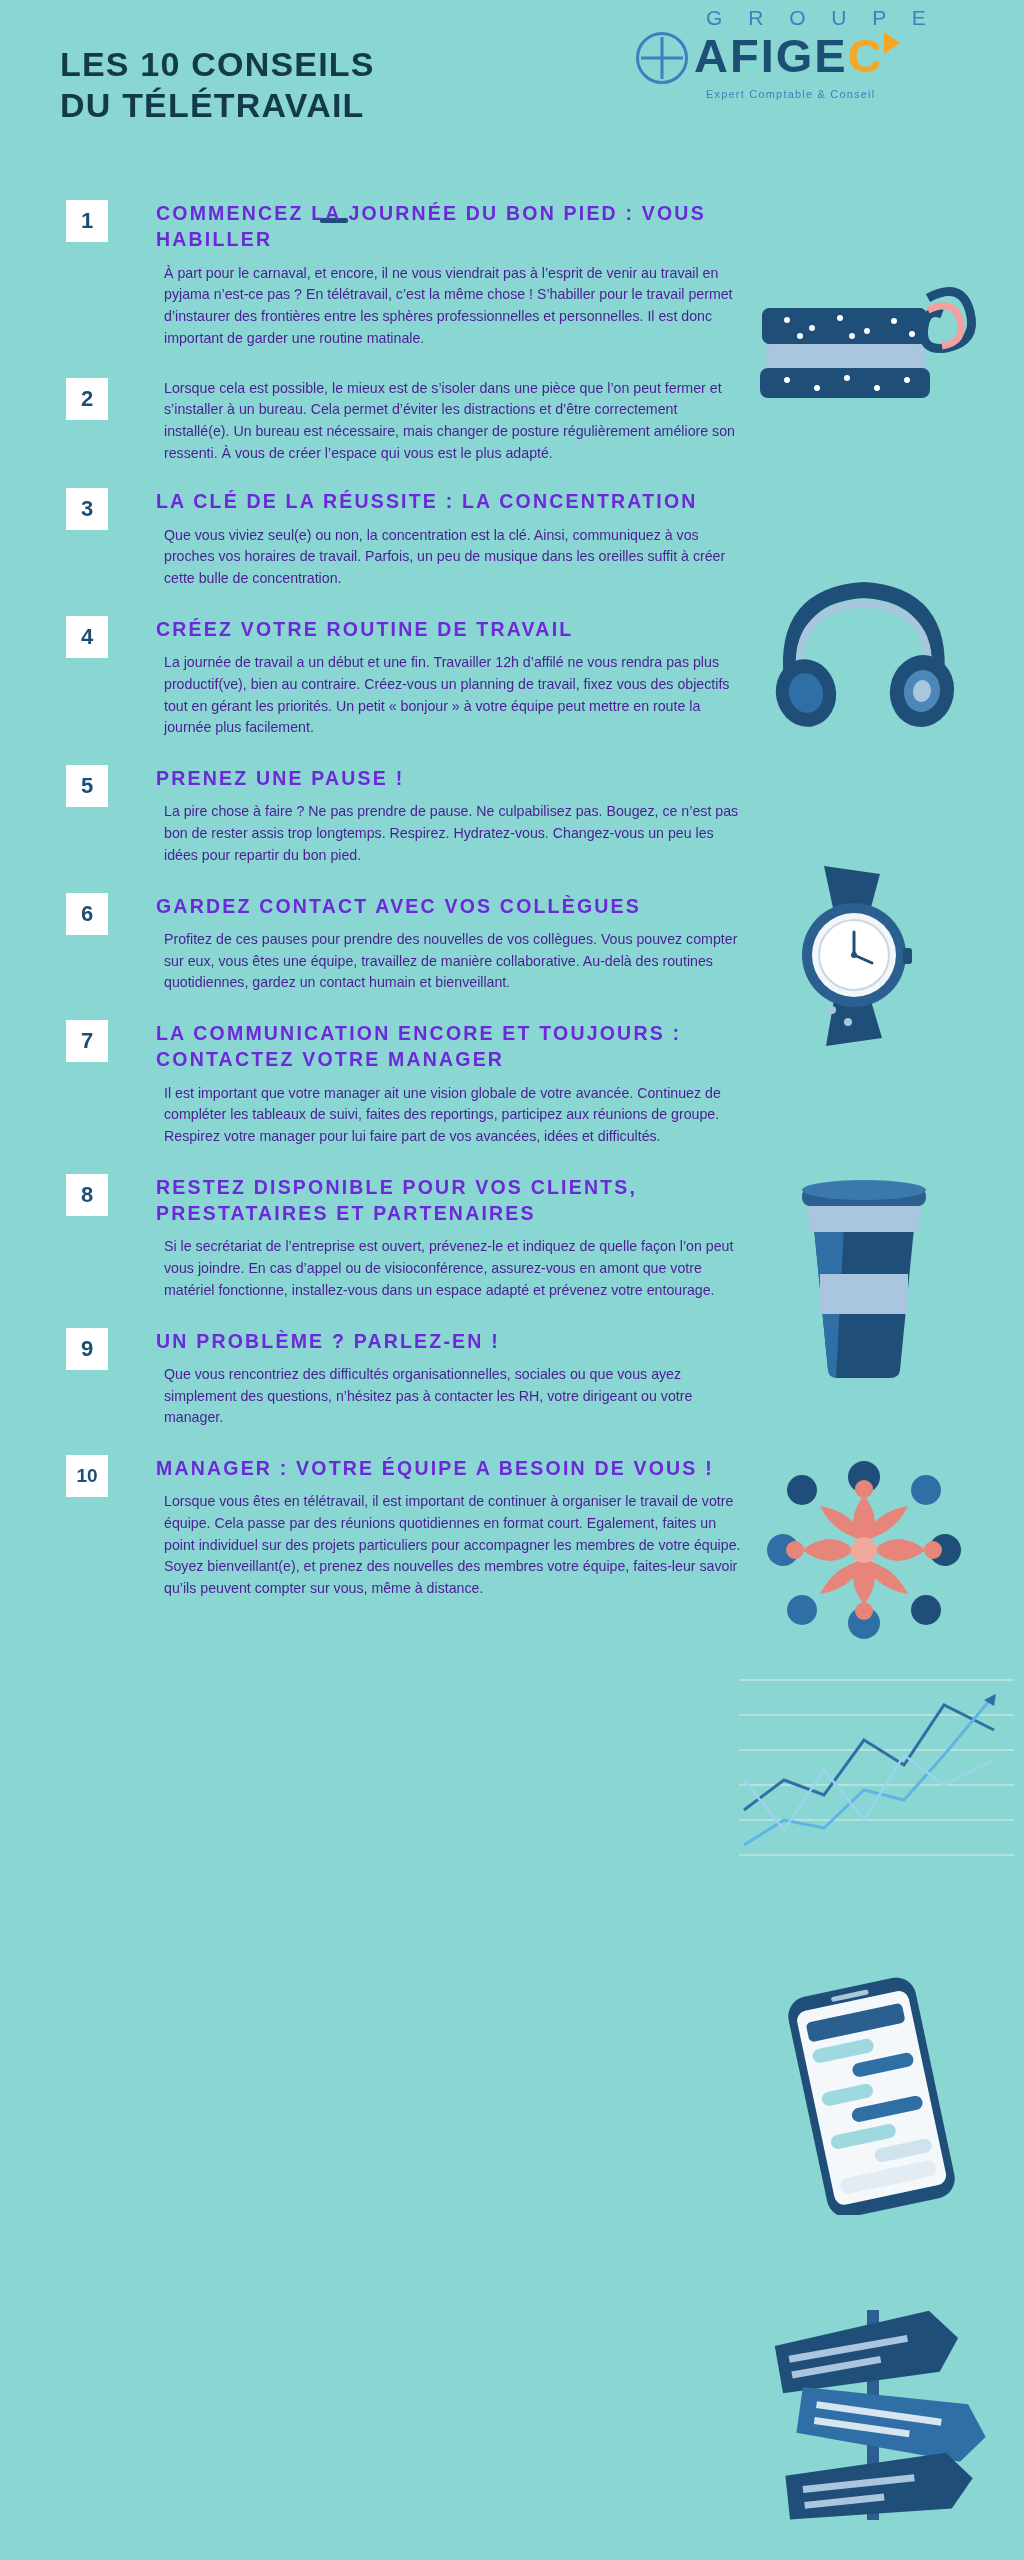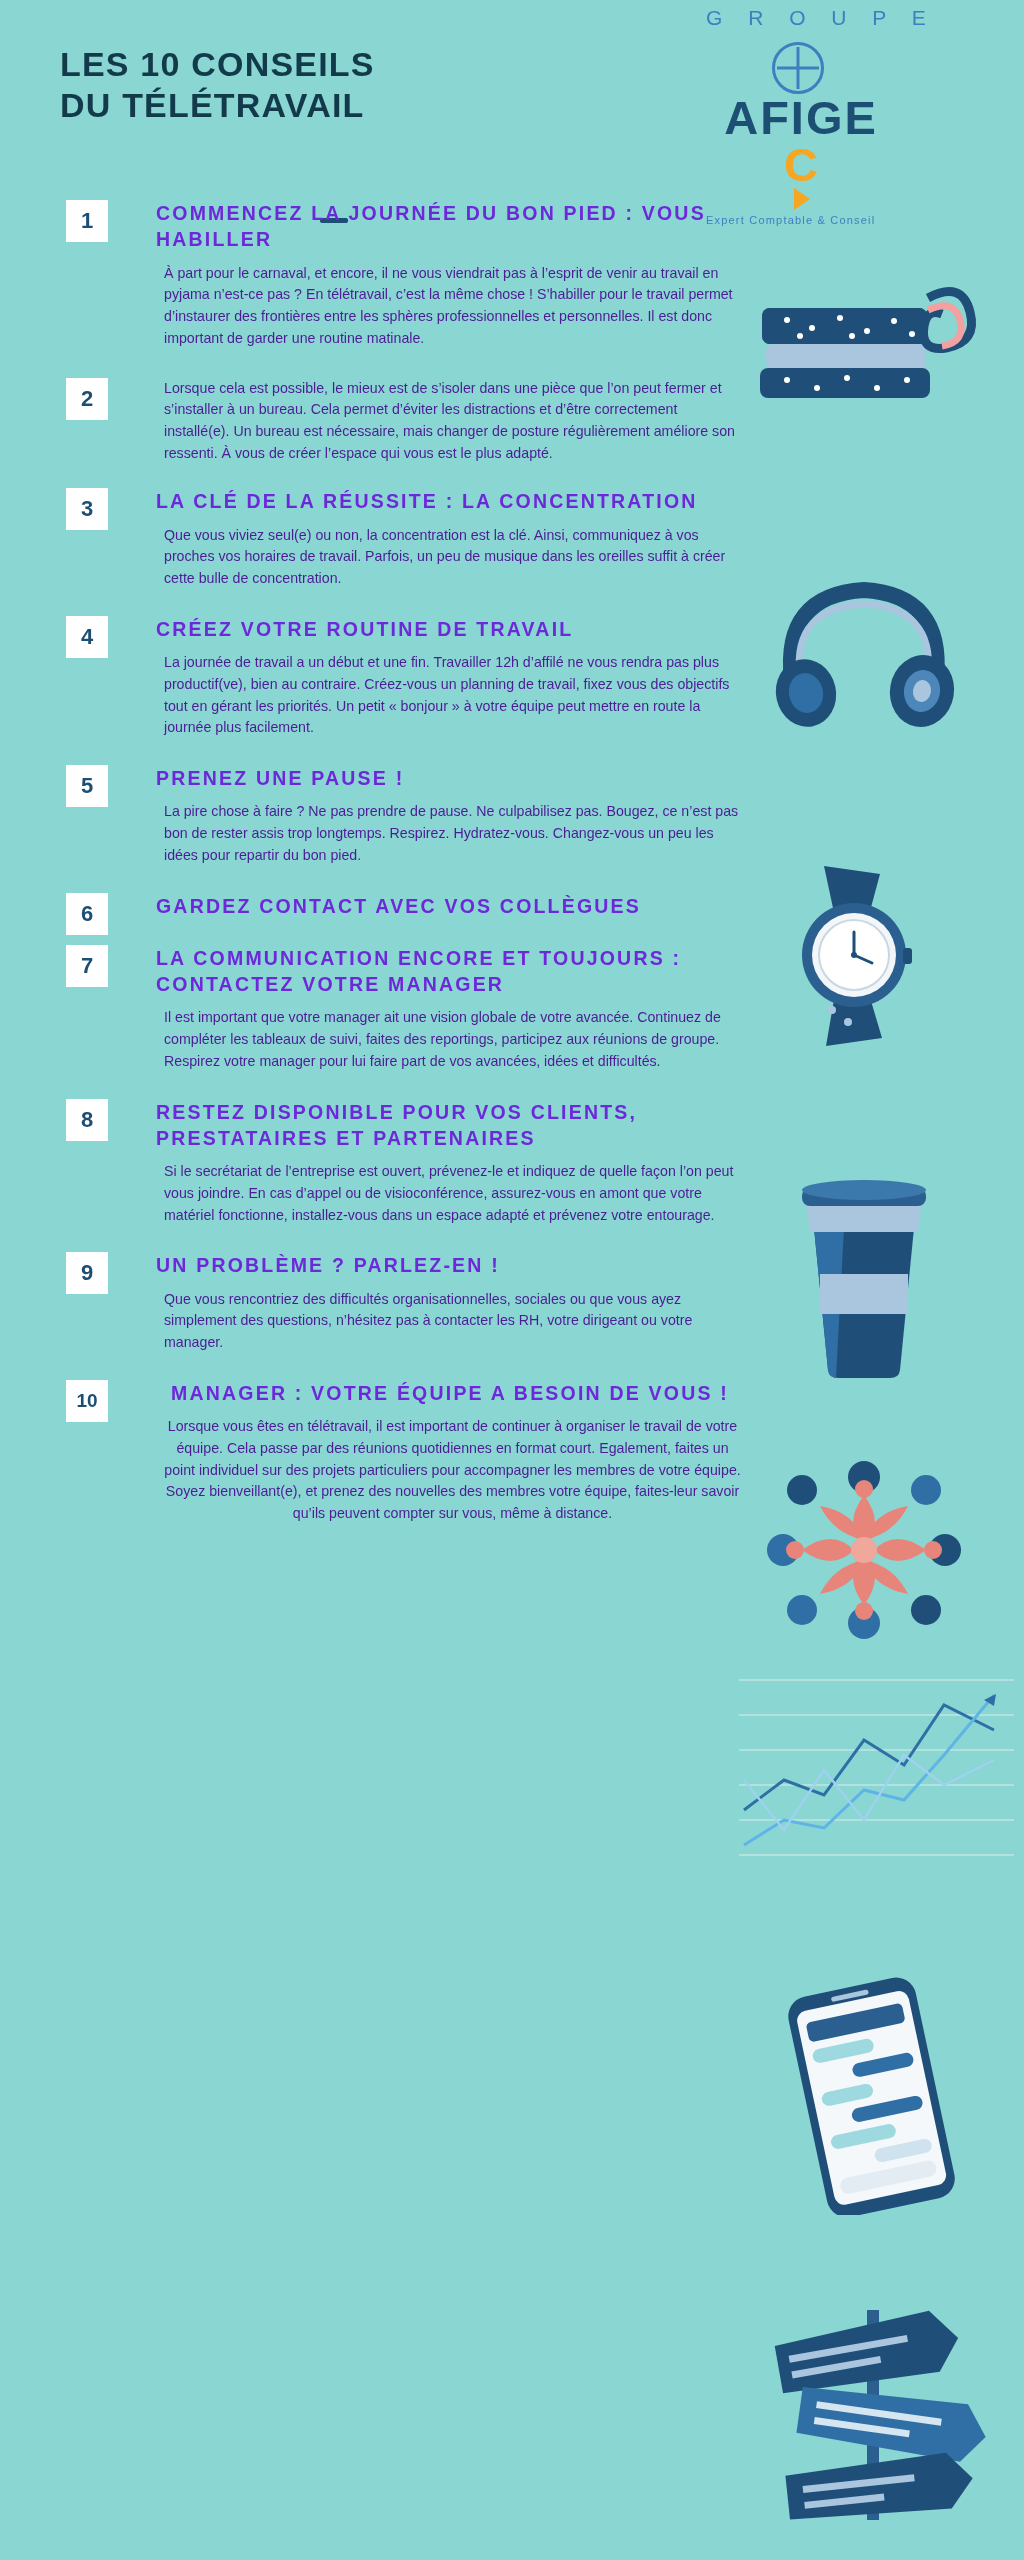--- a/index.html
+++ b/index.html
@@ -41,23 +41,22 @@
   }
   .logo-groupe {
     font-size: 21px;
     letter-spacing: 10px;
     color: #3e7fbf;
     font-weight: 400;
     padding-left: 70px;
   }
   .logo-main {
     display: flex;
-    align-items: center;
-    margin-top: 12px;
-    flex-direction: column;
+    align-items: flex-start;
+    margin-top: 2px;
   }
   .logo-globe {
     width: 52px; height: 52px;
     border-radius: 50%;
     border: 3px solid #3e7fbf;
     position: relative;
     flex: 0 0 auto;
     margin-right: 6px;
   }
   .logo-globe:before {
@@ -369,20 +368,21 @@
       <div class="tip-body">
         <div class="tip-title">PRENEZ UNE PAUSE !</div>
         <div class="tip-text">La pire chose à faire ? Ne pas prendre de pause. Ne culpabilisez pas. Bougez, ce n’est pas bon de rester assis trop longtemps. Respirez. Hydratez-vous. Changez-vous un peu les idées pour repartir du bon pied.</div>
       </div>
     </div>
 
     <div class="tip" style="margin-top:26px;">
       <div class="num-box">6</div>
       <div class="tip-body">
         <div class="tip-title">GARDEZ CONTACT AVEC VOS COLLÈGUES</div>
+        <div class="tip-text">Profitez de ces pauses pour prendre des nouvelles de vos collègues. Vous pouvez compter sur eux, vous êtes une équipe, travaillez de manière collaborative. Au-delà des routines quotidiennes, gardez un contact humain et bienveillant.</div>
       </div>
     </div>
 
     <div class="tip" style="margin-top:26px;">
       <div class="num-box">7</div>
       <div class="tip-body">
         <div class="tip-title">LA COMMUNICATION ENCORE ET TOUJOURS : CONTACTEZ VOTRE MANAGER</div>
         <div class="tip-text">Il est important que votre manager ait une vision globale de votre avancée. Continuez de compléter les tableaux de suivi, faites des reportings, participez aux réunions de groupe. Respirez votre manager pour lui faire part de vos avancées, idées et difficultés.</div>
       </div>
     </div>
@@ -396,21 +396,21 @@
     </div>
 
     <div class="tip" style="margin-top:26px;">
       <div class="num-box">9</div>
       <div class="tip-body">
         <div class="tip-title">UN PROBLÈME ? PARLEZ-EN !</div>
         <div class="tip-text">Que vous rencontriez des difficultés organisationnelles, sociales ou que vous ayez simplement des questions, n’hésitez pas à contacter les RH, votre dirigeant ou votre manager.</div>
       </div>
     </div>
 
-    <div class="tip" style="margin-top:26px;text-align:center;">
+    <div class="tip" style="margin-top:26px;">
       <div class="num-box" style="font-size:19px;">10</div>
       <div class="tip-body">
         <div class="tip-title">MANAGER : VOTRE ÉQUIPE A BESOIN DE VOUS !</div>
         <div class="tip-text">Lorsque vous êtes en télétravail, il est important de continuer à organiser le travail de votre équipe. Cela passe par des réunions quotidiennes en format court. Egalement, faites un point individuel sur des projets particuliers pour accompagner les membres de votre équipe. Soyez bienveillant(e), et prenez des nouvelles des membres votre équipe, faites-leur savoir qu’ils peuvent compter sur vous, même à distance.</div>
       </div>
     </div>
 
   </div>
 </div>
 

